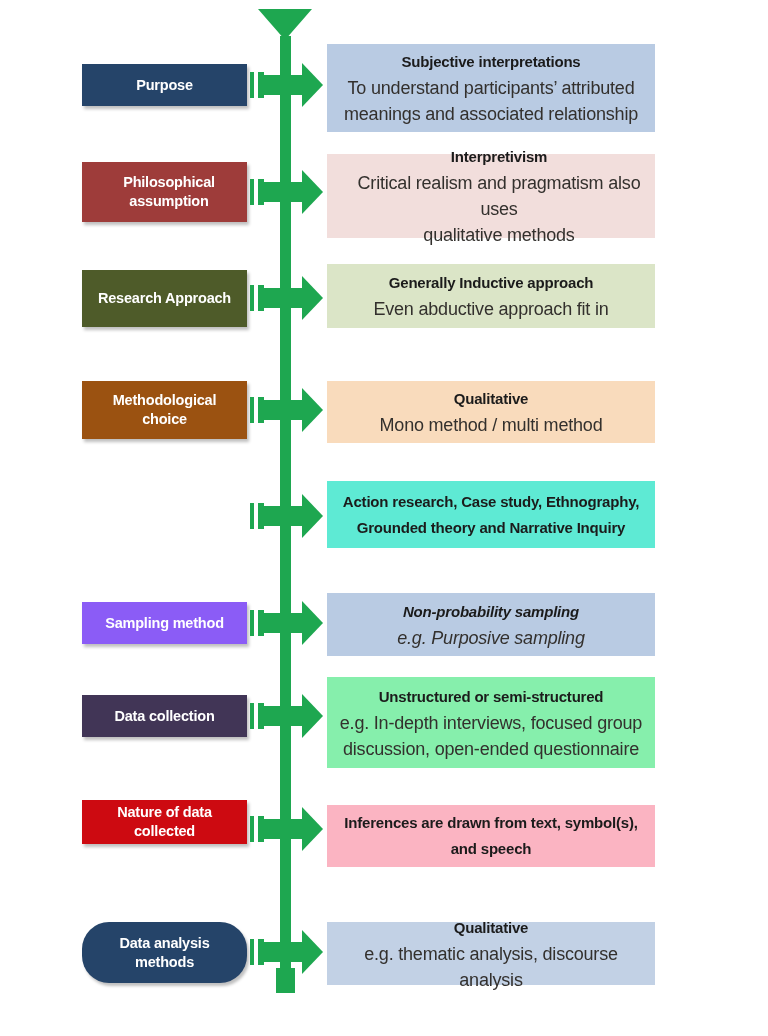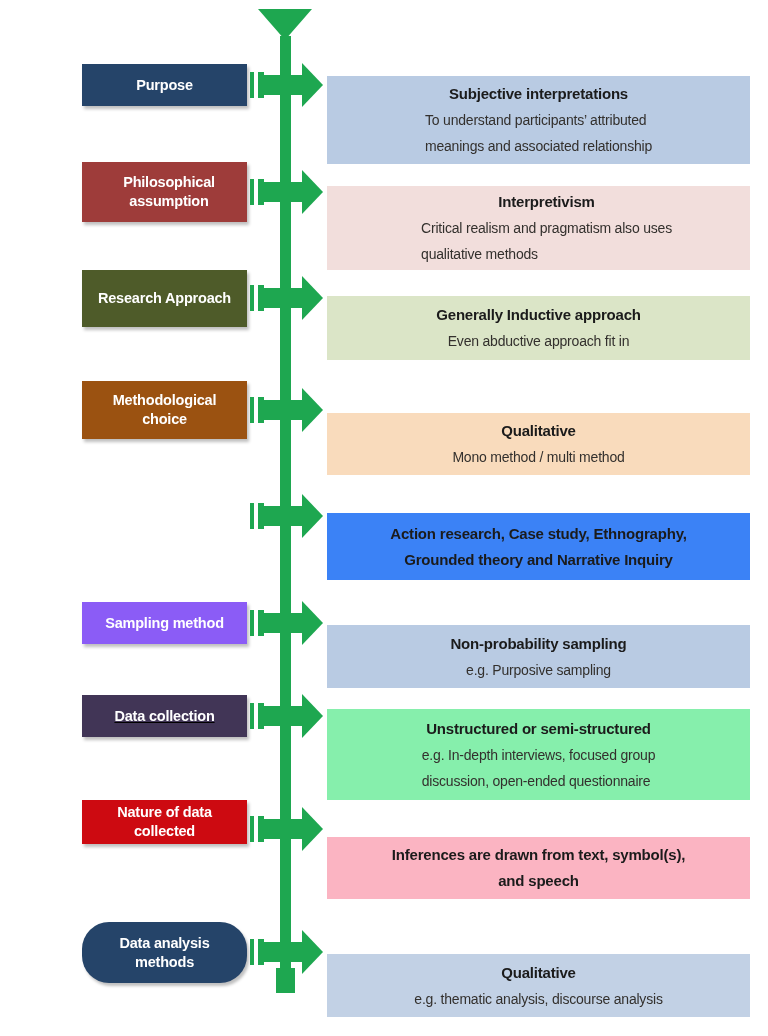--- a/index.html
+++ b/index.html
@@ -34,31 +34,31 @@
   .arrow{position:absolute;left:249px;width:74px;height:44px;}
   .a-s1{position:absolute;left:1px;top:9px;width:4px;height:26px;background:var(--accent);}
   .a-s2{position:absolute;left:9px;top:9px;width:6px;height:26px;background:var(--accent);}
   .a-shaft{position:absolute;left:15px;top:12px;width:39px;height:20px;background:var(--accent);}
   .a-head{
     position:absolute;left:53px;top:0;width:0;height:0;
     border-top:22px solid transparent;border-bottom:22px solid transparent;
     border-left:21px solid var(--accent);
   }
   .panel{
-    position:absolute;left:327px;width:423px;
+    position:absolute;left:327px;width:328px;
     display:flex;flex-direction:column;align-items:center;justify-content:center;
-    box-sizing:border-box;padding:4px 8px;margin-top:32px;
+    box-sizing:border-box;padding:4px 8px;
   }
   .panel-title{
     font-weight:bold;font-size:15px;line-height:26px;color:#1b1b1b;
     text-align:center;white-space:pre-line;letter-spacing:-0.2px;
   }
   .panel-body{
-    font-size:14px;line-height:26px;color:#33302d;
-    text-align:left;white-space:pre-line;letter-spacing:-0.2px;
+    font-size:18px;line-height:26px;color:#33302d;
+    text-align:center;white-space:pre-line;letter-spacing:-0.2px;
   }
 
   
   .r1 .label-box{top:64px;height:42px}  .r1 .arrow{top:63px}  .r1 .panel{top:44px;height:88px}
   .r2 .label-box{top:162px;height:60px} .r2 .arrow{top:170px} .r2 .panel{top:154px;height:84px}
   .r3 .label-box{top:270px;height:57px} .r3 .arrow{top:276px} .r3 .panel{top:264px;height:64px}
   .r4 .label-box{top:381px;height:58px} .r4 .arrow{top:388px} .r4 .panel{top:381px;height:62px}
   .r5 .label-box{top:496px;height:41px} .r5 .arrow{top:494px} .r5 .panel{top:481px;height:67px}
   .r6 .label-box{top:602px;height:42px} .r6 .arrow{top:601px} .r6 .panel{top:593px;height:63px}
   .r7 .label-box{top:695px;height:42px} .r7 .arrow{top:694px} .r7 .panel{top:677px;height:91px}
@@ -140,45 +140,45 @@
     </div>
   </div>
 
   <div class="row r5">
     <div class="arrow">
       <div class="a-s1"></div>
       <div class="a-s2"></div>
       <div class="a-shaft"></div>
       <div class="a-head"></div>
     </div>
-    <div class="panel" style="background-color: #3b82f6;">
+    <div class="panel" style="background-color: #5eead4;">
       <div class="panel-title">Action research, Case study, Ethnography,
 Grounded theory and Narrative Inquiry</div>
       <div class="panel-body"></div>
     </div>
   </div>
 
   <div class="row r6">
     <div class="label-box" style="background-color: #8b5cf6;">
       <span class="label-text">Sampling method</span>
     </div>
     <div class="arrow">
       <div class="a-s1"></div>
       <div class="a-s2"></div>
       <div class="a-shaft"></div>
       <div class="a-head"></div>
     </div>
-    <div class="panel" style="background-color: rgb(185, 203, 227);">
+    <div class="panel" style="background-color: rgb(185, 203, 227); font-style: italic;">
       <div class="panel-title">Non-probability sampling</div>
       <div class="panel-body">e.g. Purposive sampling</div>
     </div>
   </div>
 
   <div class="row r7">
-    <div class="label-box" style="background-color: rgb(65, 53, 86); text-decoration: underline;">
+    <div class="label-box" style="background-color: rgb(65, 53, 86);">
       <span class="label-text">Data collection</span>
     </div>
     <div class="arrow">
       <div class="a-s1"></div>
       <div class="a-s2"></div>
       <div class="a-shaft"></div>
       <div class="a-head"></div>
     </div>
     <div class="panel" style="background-color: #86efac;">
       <div class="panel-title">Unstructured or semi-structured</div>

